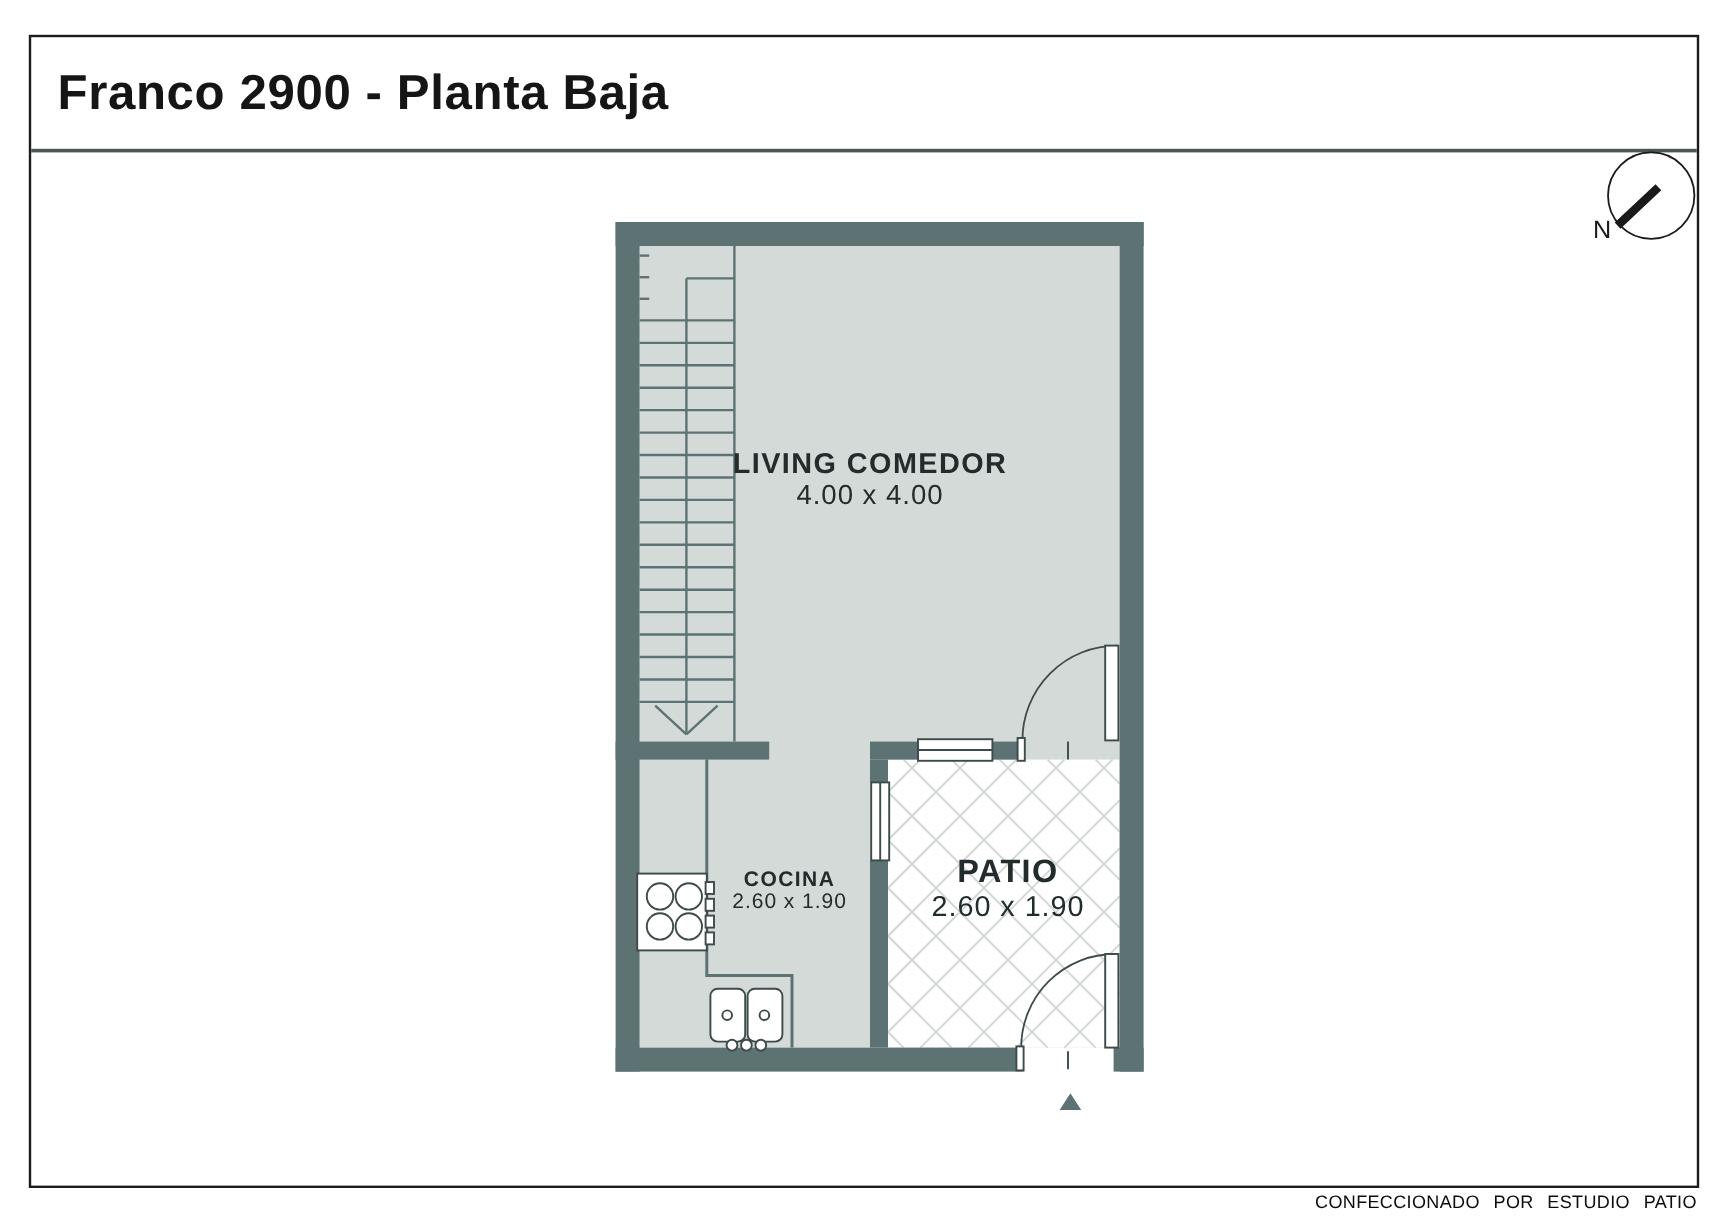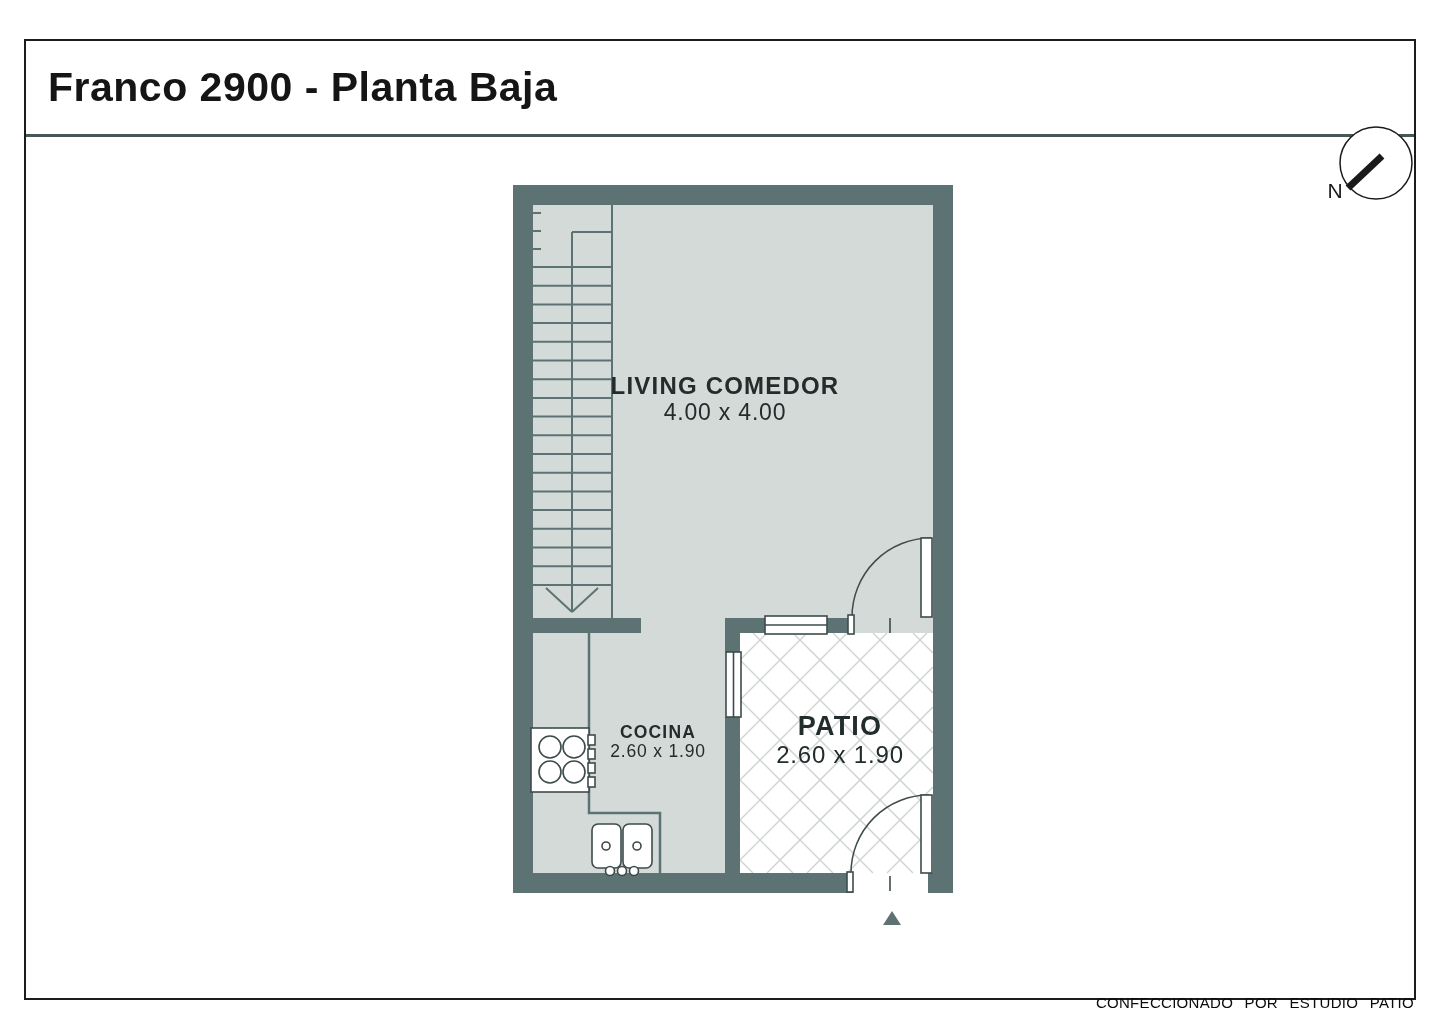--- a/index.html
+++ b/index.html
@@ -1,21 +1,21 @@
 <!DOCTYPE html>
 <html style="--wall: #5d7373; --floor: #d4dad8; --lattice: #d0d5d4; --ink: #1c1c1c; --line: #3e4b4b;"><head>
 <meta charset="utf-8">
 <style>
   :root{
     --wall:#5d7373; --floor:#d4dad8; --lattice:#d0d5d4; --ink:#1c1c1c; --line:#3e4b4b;
   }
   *{margin:0;padding:0;box-sizing:border-box;}
   html,body{width:1440px;height:1018px;background:#ffffff;font-family:"Liberation Sans",sans-serif;overflow:hidden;}
   .sheet-frame{
-    position:absolute;left:24px;top:39px;width:1392px;height:961px;
+    position:absolute;left:24px;top:29px;width:1392px;height:961px;
     border:2px solid #1c1c1c;background:#ffffff;
   }
   .title-band{
     position:absolute;left:0;top:0;width:100%;height:96px;
     border-bottom:3px solid #495656;display:flex;align-items:center;
   }
   .plan-title{
     padding-left:22px;font-size:41px;font-weight:600;letter-spacing:.5px;color:#151515;
   }
   svg.plan{position:absolute;left:0;top:0;width:1440px;height:1018px;pointer-events:none;}

